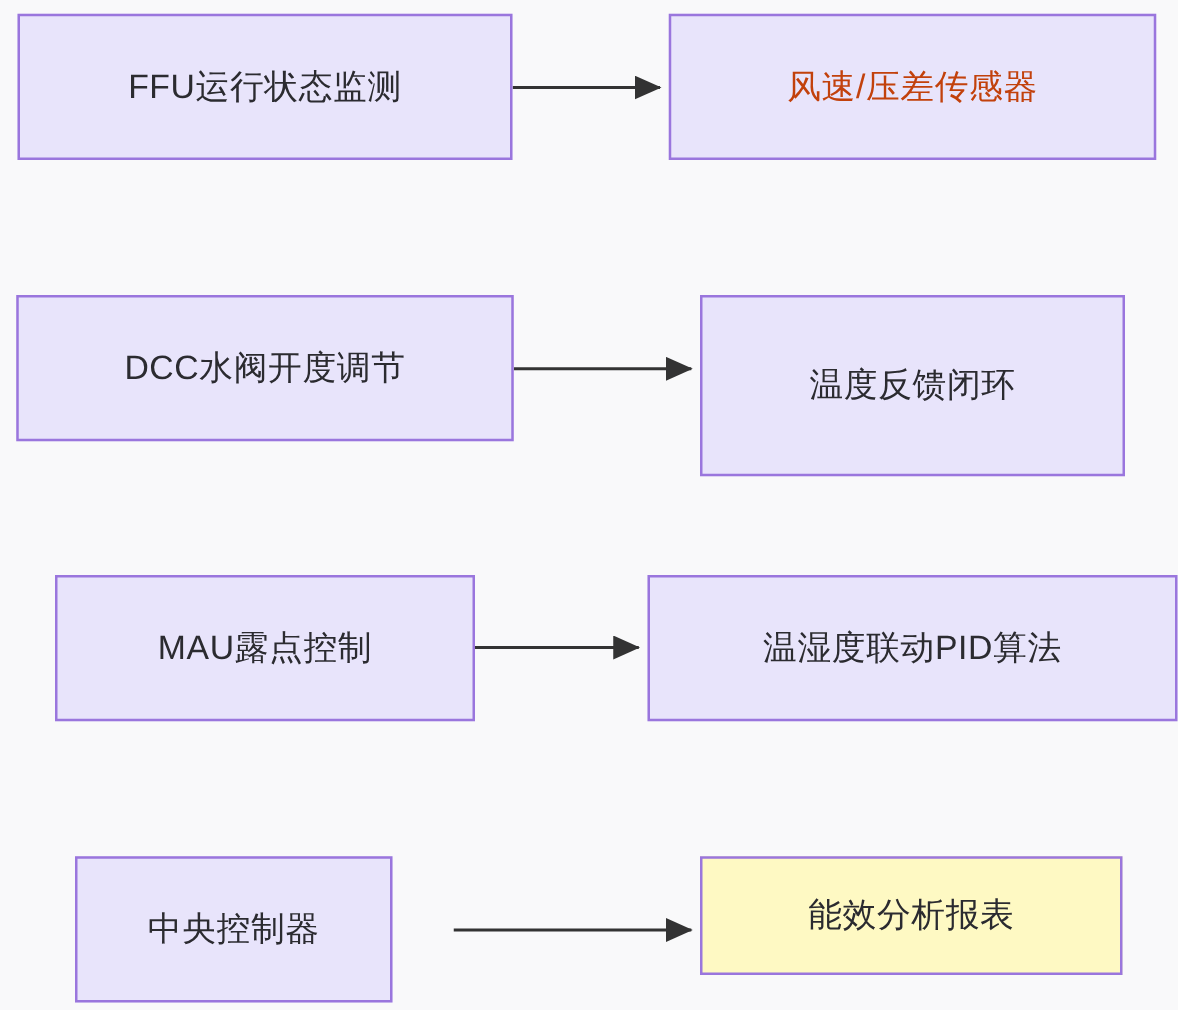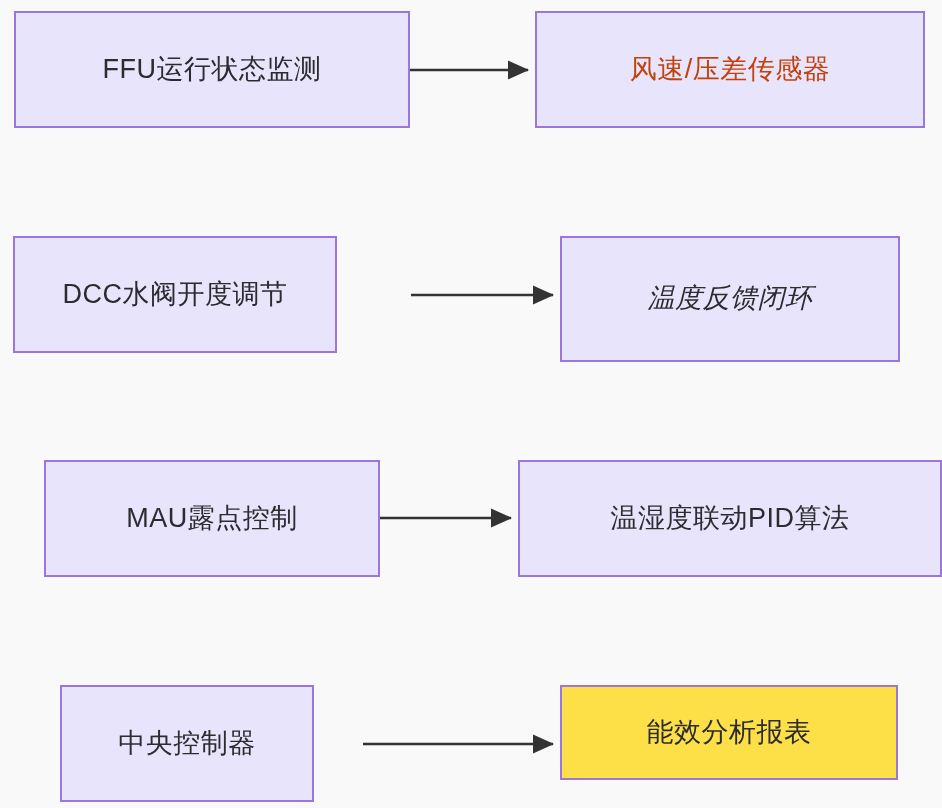--- a/index.html
+++ b/index.html
@@ -64,32 +64,32 @@
         <line x1="363" y1="744" x2="553" y2="744" stroke="#333333" stroke-width="2.4" marker-end="url(#arrowhead)"></line>
       </g>
   </svg>
 
   <div class="node" style="left: 14px; top: 11px; width: 396px; height: 117px; background: rgb(232, 228, 251); border-color: rgb(154, 118, 221); color: rgb(43, 43, 48);">
     <span class="node-label">FFU运行状态监测</span>
   </div>
   <div class="node" style="left: 535px; top: 11px; width: 390px; height: 117px; background: rgb(232, 228, 251); border-color: rgb(154, 118, 221); color: #c2410c;">
     <span class="node-label">风速/压差传感器</span>
   </div>
-  <div class="node" style="left: 13px; top: 236px; width: 324px; height: 117px; background: rgb(232, 228, 251); border-color: rgb(154, 118, 221); color: rgb(43, 43, 48);">
+  <div class="node" style="left: 13px; top: 236px; width: 398px; height: 117px; background: rgb(232, 228, 251); border-color: rgb(154, 118, 221); color: rgb(43, 43, 48);">
     <span class="node-label">DCC水阀开度调节</span>
   </div>
-  <div class="node" style="left: 560px; top: 236px; width: 340px; height: 126px; background: rgb(232, 228, 251); border-color: rgb(154, 118, 221); color: rgb(43, 43, 48); font-style: italic;">
+  <div class="node" style="left: 560px; top: 236px; width: 340px; height: 145px; background: rgb(232, 228, 251); border-color: rgb(154, 118, 221); color: rgb(43, 43, 48);">
     <span class="node-label">温度反馈闭环</span>
   </div>
   <div class="node" style="left: 44px; top: 460px; width: 336px; height: 117px; background: rgb(232, 228, 251); border-color: rgb(154, 118, 221); color: rgb(43, 43, 48);">
     <span class="node-label">MAU露点控制</span>
   </div>
   <div class="node" style="left: 518px; top: 460px; width: 424px; height: 117px; background: rgb(232, 228, 251); border-color: rgb(154, 118, 221); color: rgb(43, 43, 48);">
     <span class="node-label">温湿度联动PID算法</span>
   </div>
   <div class="node" style="left: 60px; top: 685px; width: 254px; height: 117px; background: rgb(232, 228, 251); border-color: rgb(154, 118, 221); color: rgb(43, 43, 48);">
     <span class="node-label">中央控制器</span>
   </div>
-  <div class="node" style="left: 560px; top: 685px; width: 338px; height: 95px; background: #fde047; border-color: rgb(154, 118, 221); color: rgb(43, 43, 48);">
+  <div class="node" style="left: 560px; top: 685px; width: 338px; height: 95px; background: #fef9c3; border-color: rgb(154, 118, 221); color: rgb(43, 43, 48);">
     <span class="node-label">能效分析报表</span>
   </div>
 
 </div>
 
 </body></html>

